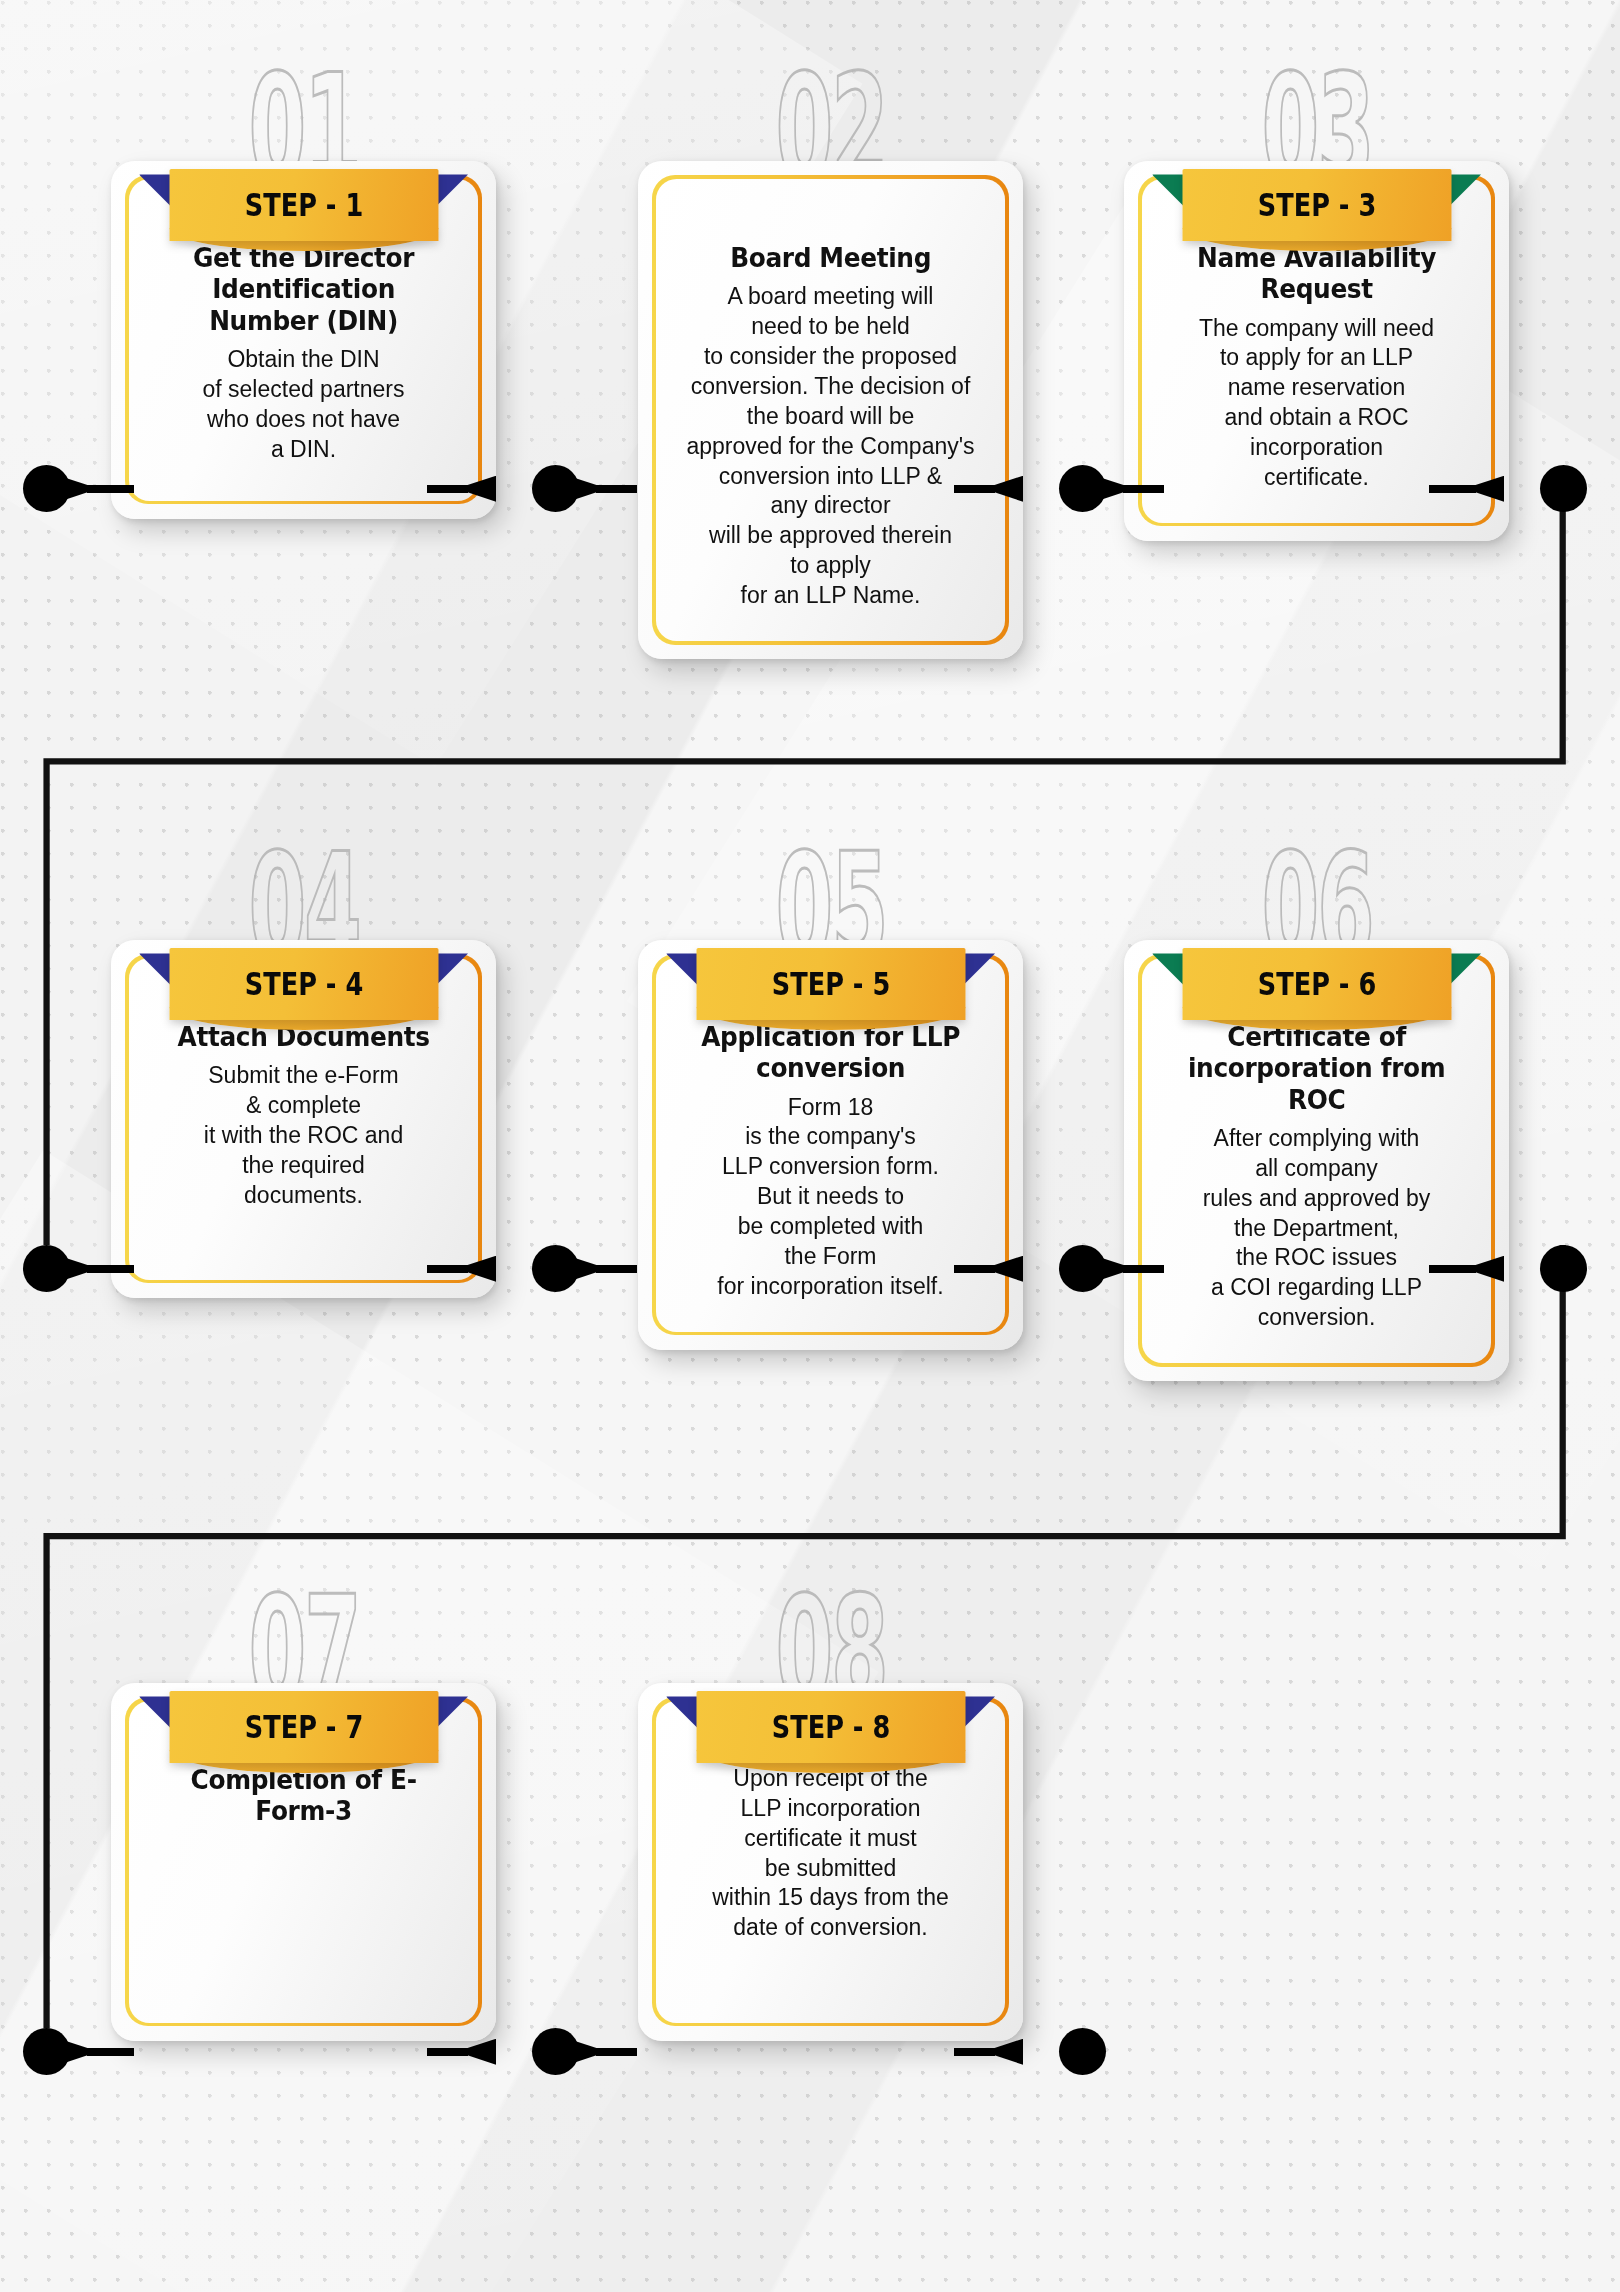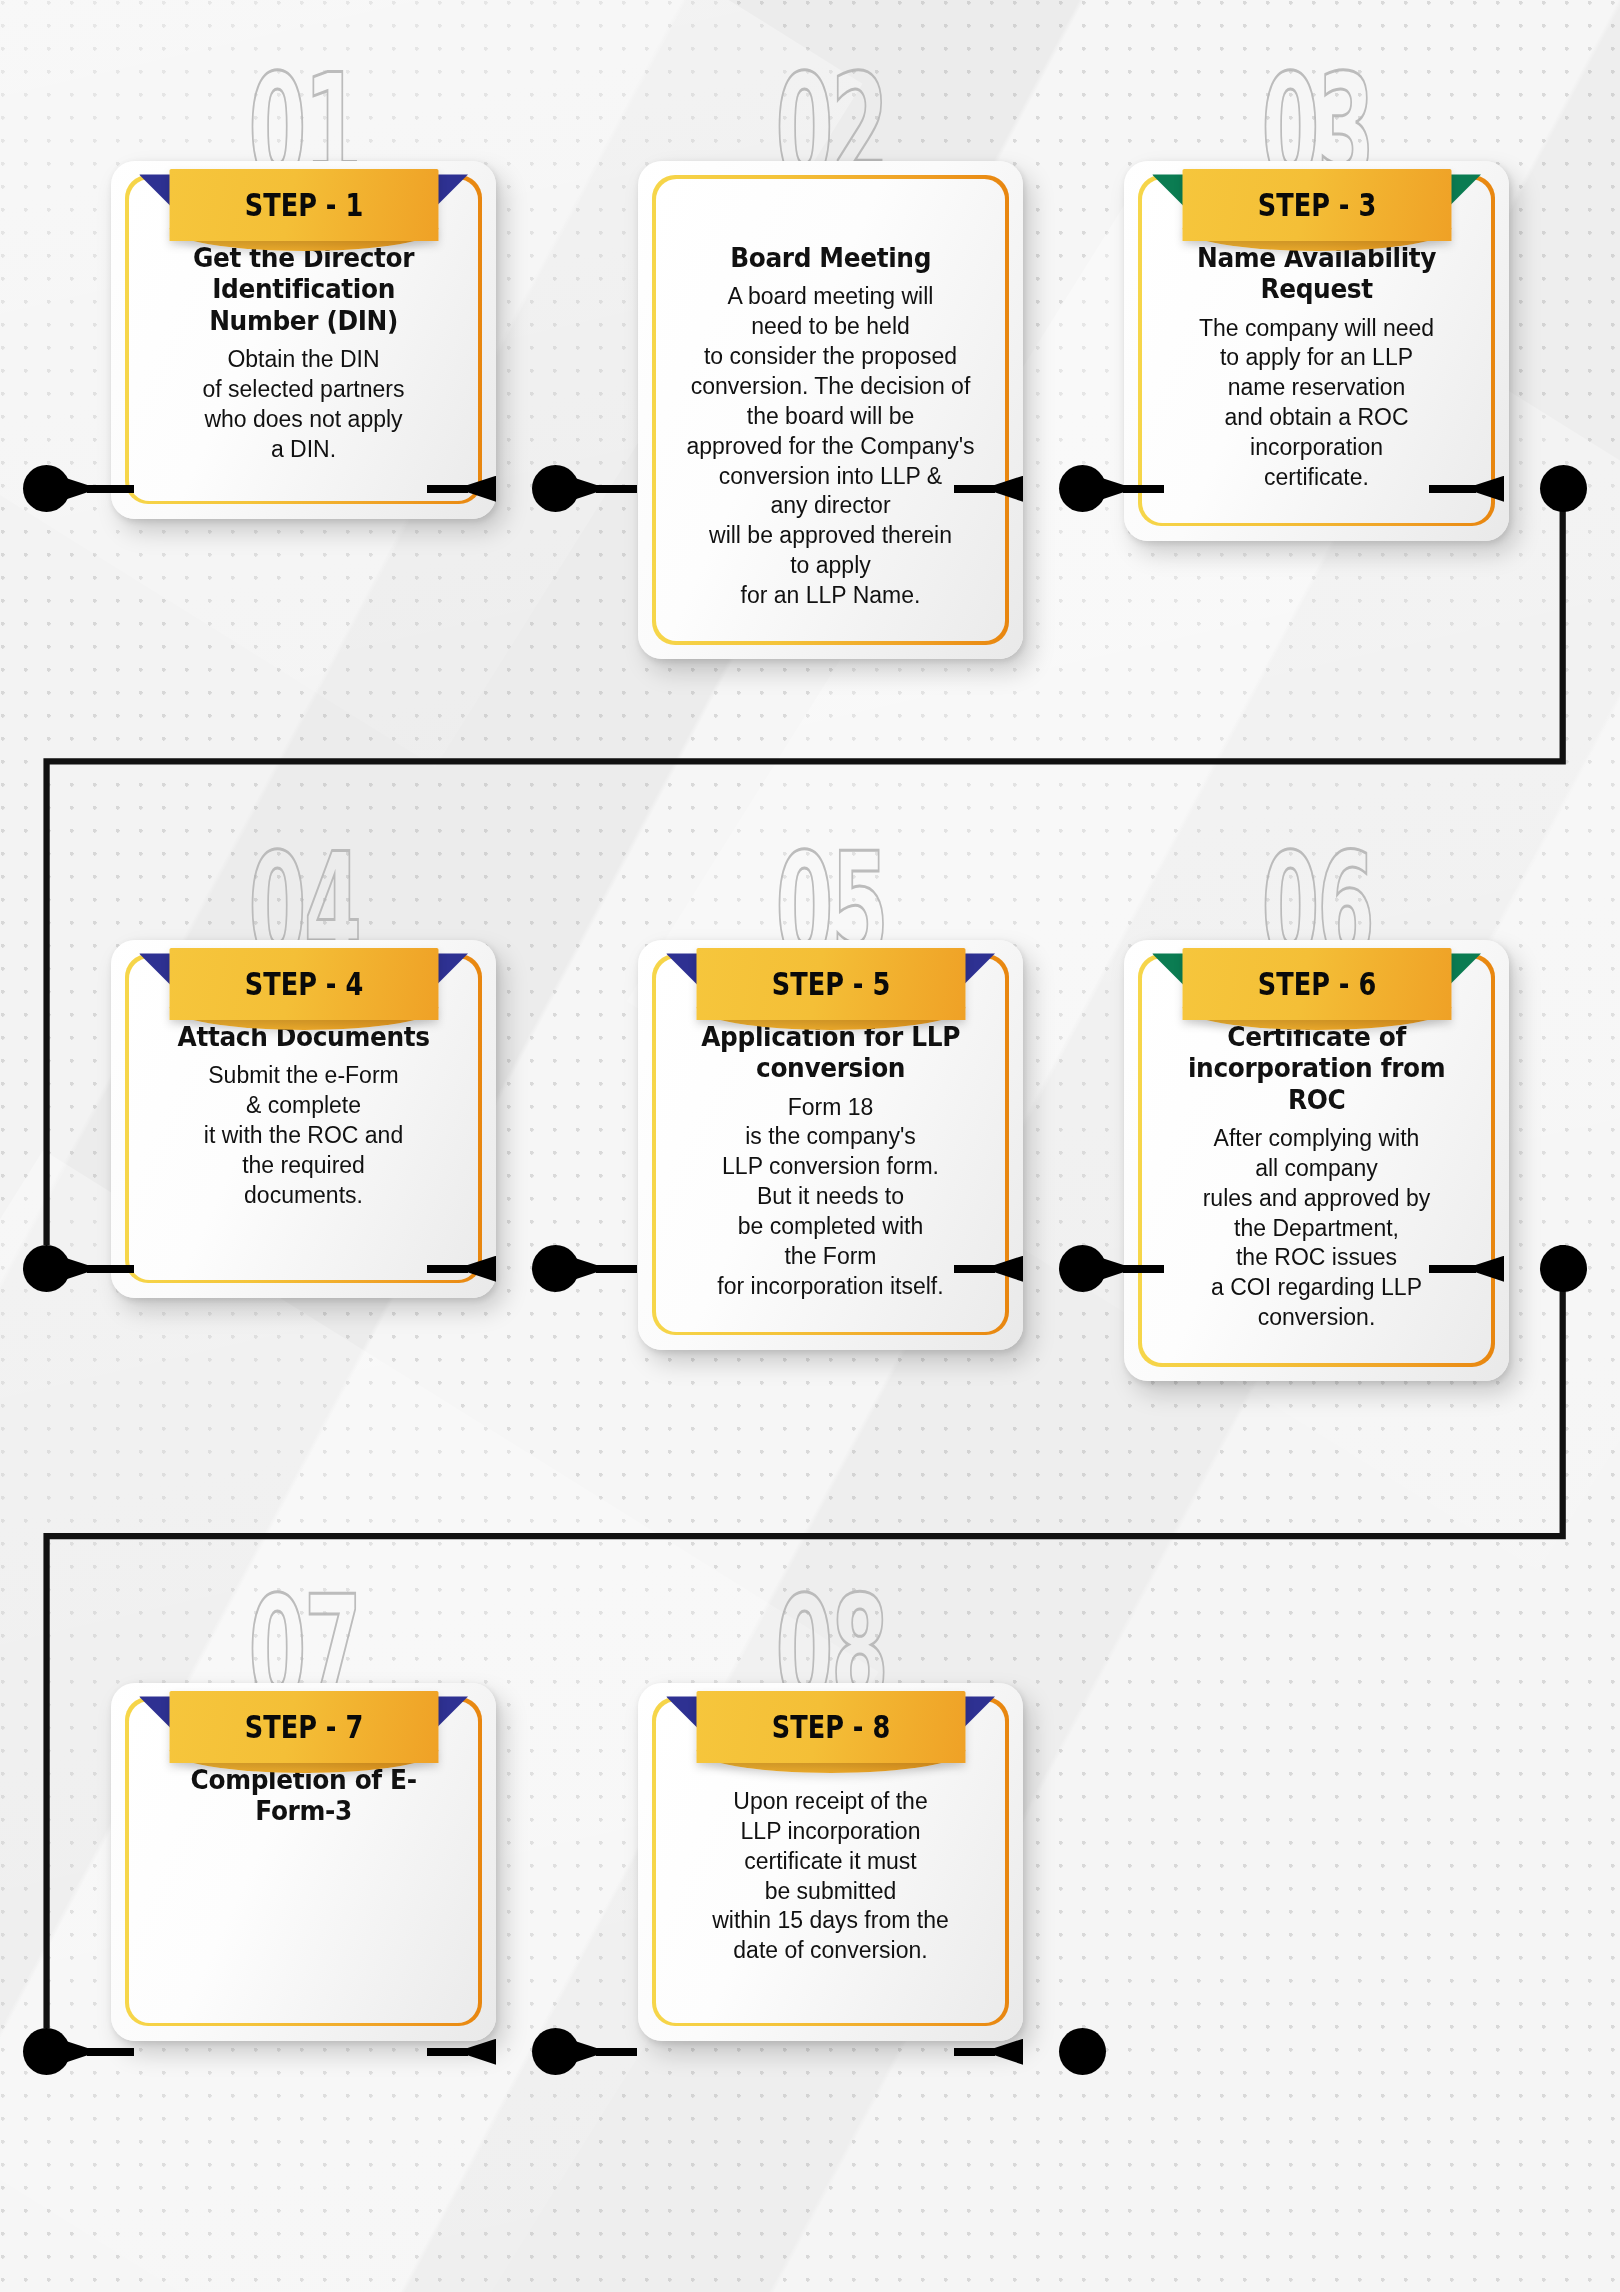--- a/index.html
+++ b/index.html
@@ -125,21 +125,21 @@
     transform:scaleX(0.92);
   }
   .card-body {
     font-family:"Liberation Sans", sans-serif;
     font-weight:400;
     font-size:23px;
     line-height:1.30;
     color:#111;
     white-space:pre-line;
   }
-  .card-body.solo { padding-top:23px; }
+  .card-body.solo { }
 
   
   .banner {
     position:absolute;
     top:8px;
     left:50%;
     transform:translateX(-50%);
     width:269px;
     height:72px;
     z-index:9;
@@ -251,21 +251,21 @@
           <div class="label">STEP - 1</div>
         </div>
         <div class="plate">
           <div class="panel">
             <div class="panel-inner">
               <div class="card-title">Get the Director
 Identification Number
 (DIN)</div>
               <div class="card-body">Obtain the DIN
 of selected partners
-who does not apply
+who does not have
 a DIN.</div>
             </div>
           </div>
         </div>
       </div>
     </div>
 
     <div class="node" style="left:532px; top:465px;">
       <div class="stem-l" style="right:64px; width:41px;"></div>
       <div class="cone-l"></div>

